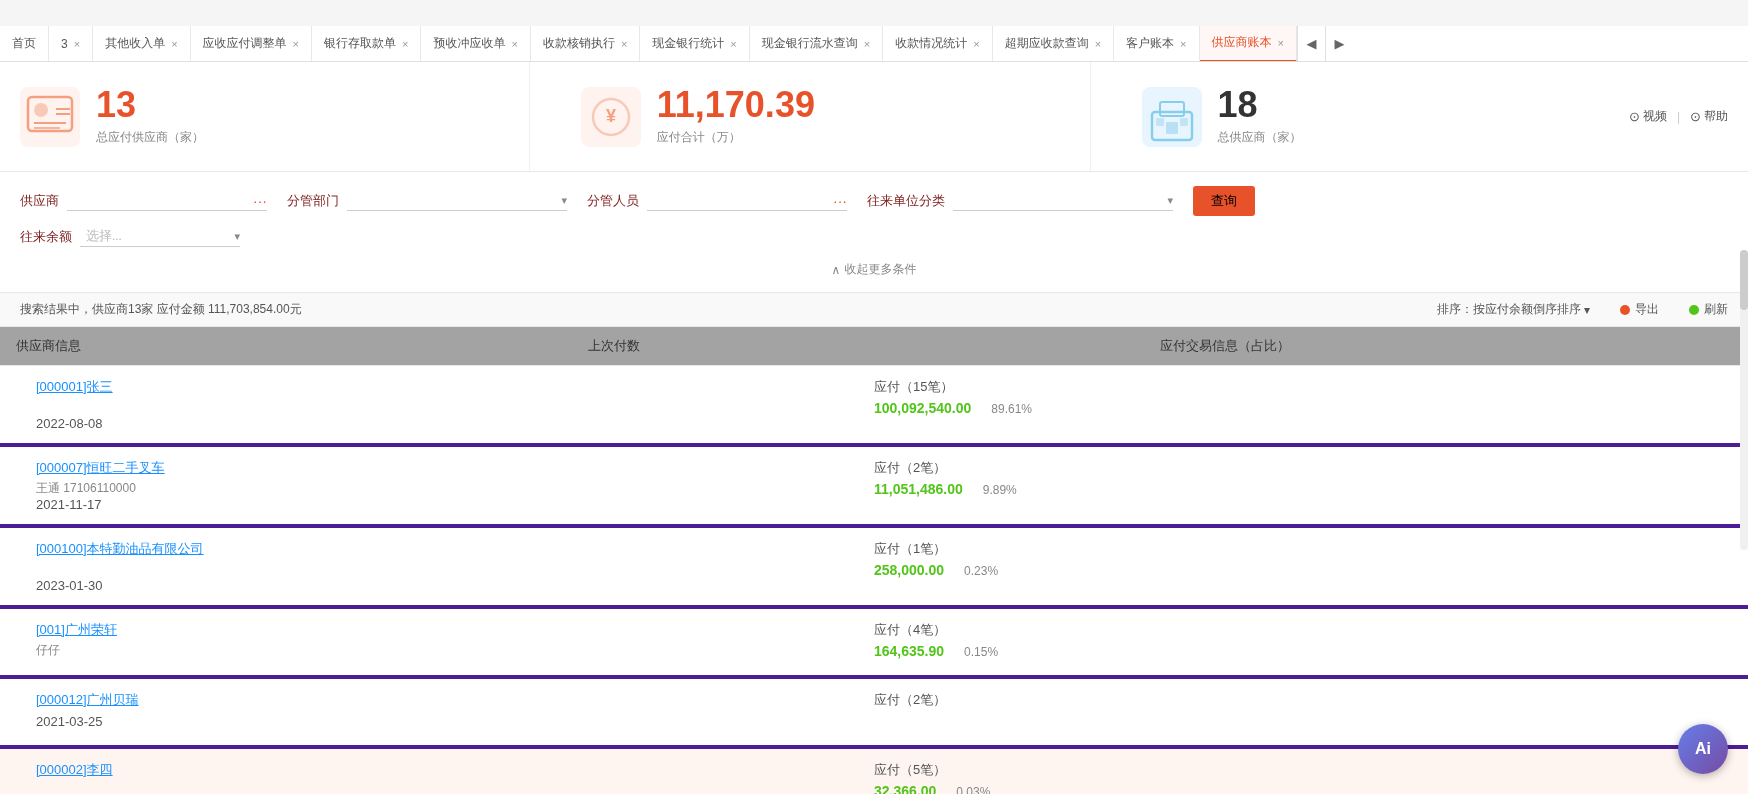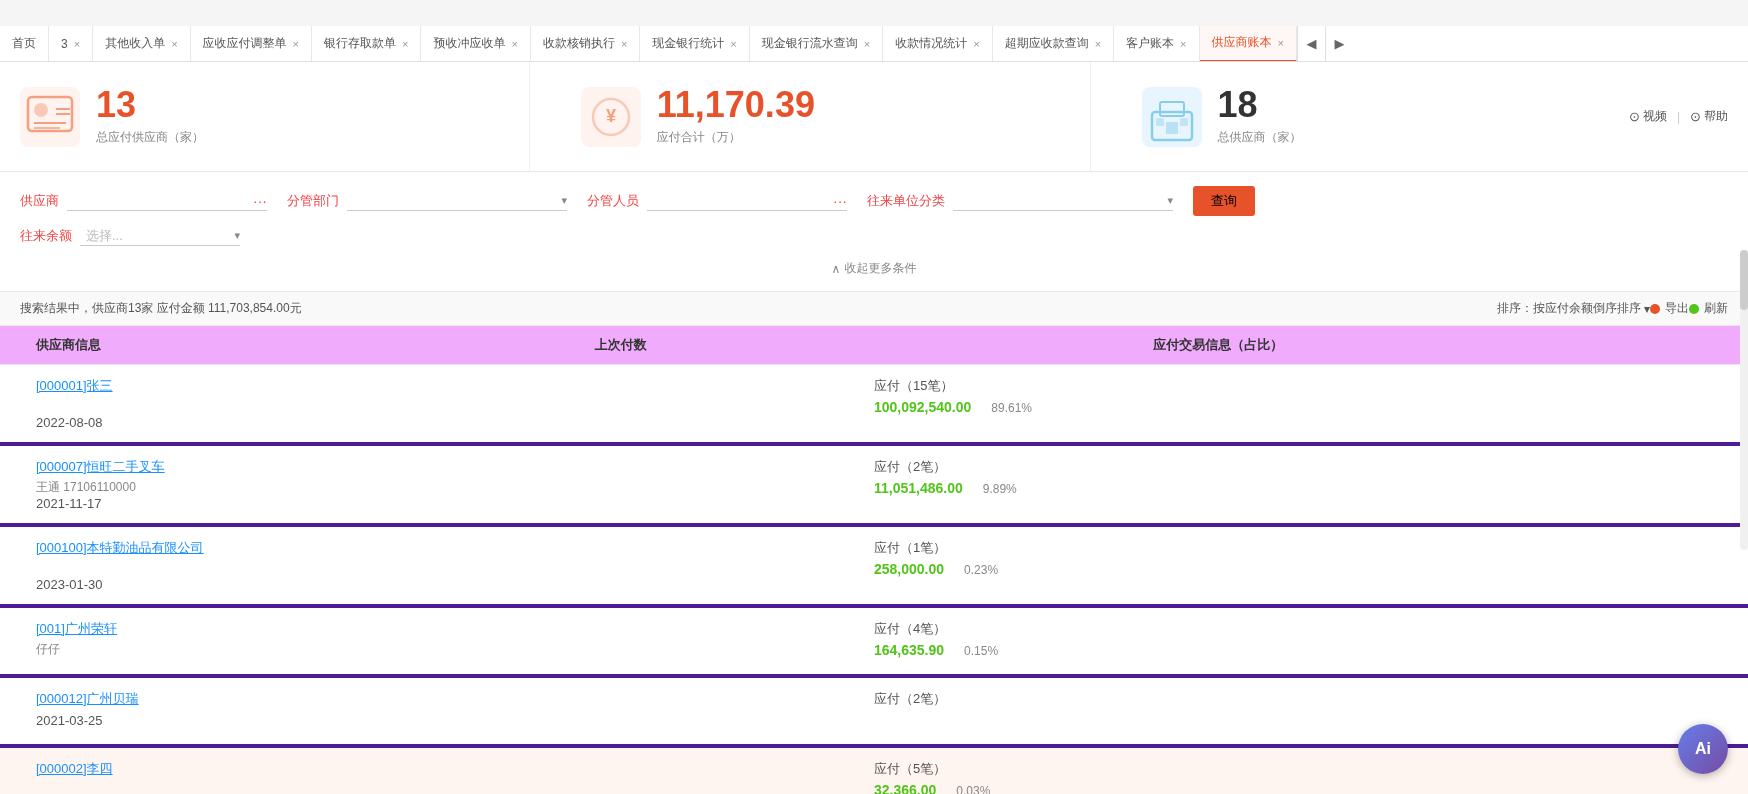--- a/index.html
+++ b/index.html
@@ -35,21 +35,21 @@
     .summary-right { margin-left: auto; font-size: 12px; color: #888; display: flex; flex-direction: column; align-items: flex-end; gap: 4px; }
     .top-right-links { display: flex; gap: 10px; align-items: center; }
     .link-item { color: #555; text-decoration: none; cursor: pointer; display: flex; align-items: center; gap: 3px; font-size: 12px; }
 
     
     .filter-area {
       background: #fff; padding: 14px 20px 10px; border-bottom: 1px solid #e8e8e8;
     }
     .filter-row { display: flex; align-items: center; gap: 20px; margin-bottom: 10px; flex-wrap: wrap; }
     .filter-item { display: flex; align-items: center; gap: 8px; }
-    .filter-label { font-size: 13px; color: #ef4444; white-space: nowrap; }
+    .filter-label { font-size: 13px; color: #7f1d1d; white-space: nowrap; }
     .filter-input {
       border: none; border-bottom: 1px solid #ccc; outline: none; padding: 2px 6px;
       font-size: 13px; color: #333; background: transparent; width: 160px;
     }
     .filter-input::placeholder { color: #bbb; }
     .filter-dots { color: #e8522a; margin-left: 4px; font-size: 14px; cursor: pointer; }
     .filter-chevron { color: #888; margin-left: 4px; font-size: 11px; }
     .filter-input-wrap {
       display: flex; align-items: center; border-bottom: 1px solid #ccc; width: 200px;
     }
@@ -62,32 +62,32 @@
       display: flex; justify-content: center; align-items: center; padding: 4px 0;
       cursor: pointer; color: #888; font-size: 12px; gap: 4px;
     }
 
     
     .result-bar {
       display: flex; align-items: center; justify-content: space-between;
       padding: 8px 20px; background: #f9f9f9; border-bottom: 1px solid #e8e8e8;
       font-size: 12px; color: #555;
     }
-    .result-bar .sort-area { display: flex; align-items: center; gap: 0; }
+    .result-bar .sort-area { display: flex; align-items: center; gap: 30px; }
     .sort-btn { display: flex; align-items: center; gap: 3px; cursor: pointer; color: #555; }
     .action-btn { display: flex; align-items: center; gap: 3px; cursor: pointer; color: #555; font-size: 12px; }
     .orange-circle { display: inline-block; width: 10px; height: 10px; border-radius: 50%; background: #e8522a; margin-right: 2px; }
     .green-circle { display: inline-block; width: 10px; height: 10px; border-radius: 50%; background: #52c41a; margin-right: 2px; }
 
     
     .table-area { background: #fff; }
     .table-header {
       display: grid; grid-template-columns: 1fr 1fr 1fr;
-      padding: 10px 36px; border-bottom: 1px solid #e8e8e8;
-      font-size: 13px; font-weight: bold; color: #333; background: #f0abfc;
+      padding: 10px 16px; border-bottom: 1px solid #e8e8e8;
+      font-size: 13px; font-weight: normal; color: #333; background: #a3a3a3;
     }
     .table-row {
       display: grid; grid-template-columns: 1fr 1fr;
       padding: 12px 36px; border-bottom: 4px solid #4c1d95;
       align-items: start; min-height: 70px;
     }
     .table-row.highlighted { background: #fff5f0; }
     .supplier-link { color: #1890ff; text-decoration: underline; cursor: pointer; font-size: 13px; }
     .supplier-sub { font-size: 12px; color: #888; margin-top: 3px; }
     .tx-label { font-size: 13px; color: #555; }
@@ -263,21 +263,21 @@
       </div>
     </div>
 
     <button class="btn-query">查询</button>
   </div>
   <div class="filter-row">
 
     <div class="filter-item">
       <span class="filter-label">往来余额</span>
       <div class="filter-input-wrap" style="width:160px;">
-        <input type="text" class="filter-input" style="width: 130px; color: rgb(187, 187, 187);" placeholder="选择...">
+        <input type="text" class="filter-input" style="width: 130px; color: rgb(187, 187, 187); font-family: Liberation Serif, serif;" placeholder="选择...">
         <span class="filter-chevron">▾</span>
       </div>
     </div>
   </div>
 
   <div class="collapse-bar">
     <span>∧</span>
     <span>收起更多条件</span>
   </div>
 </div>

